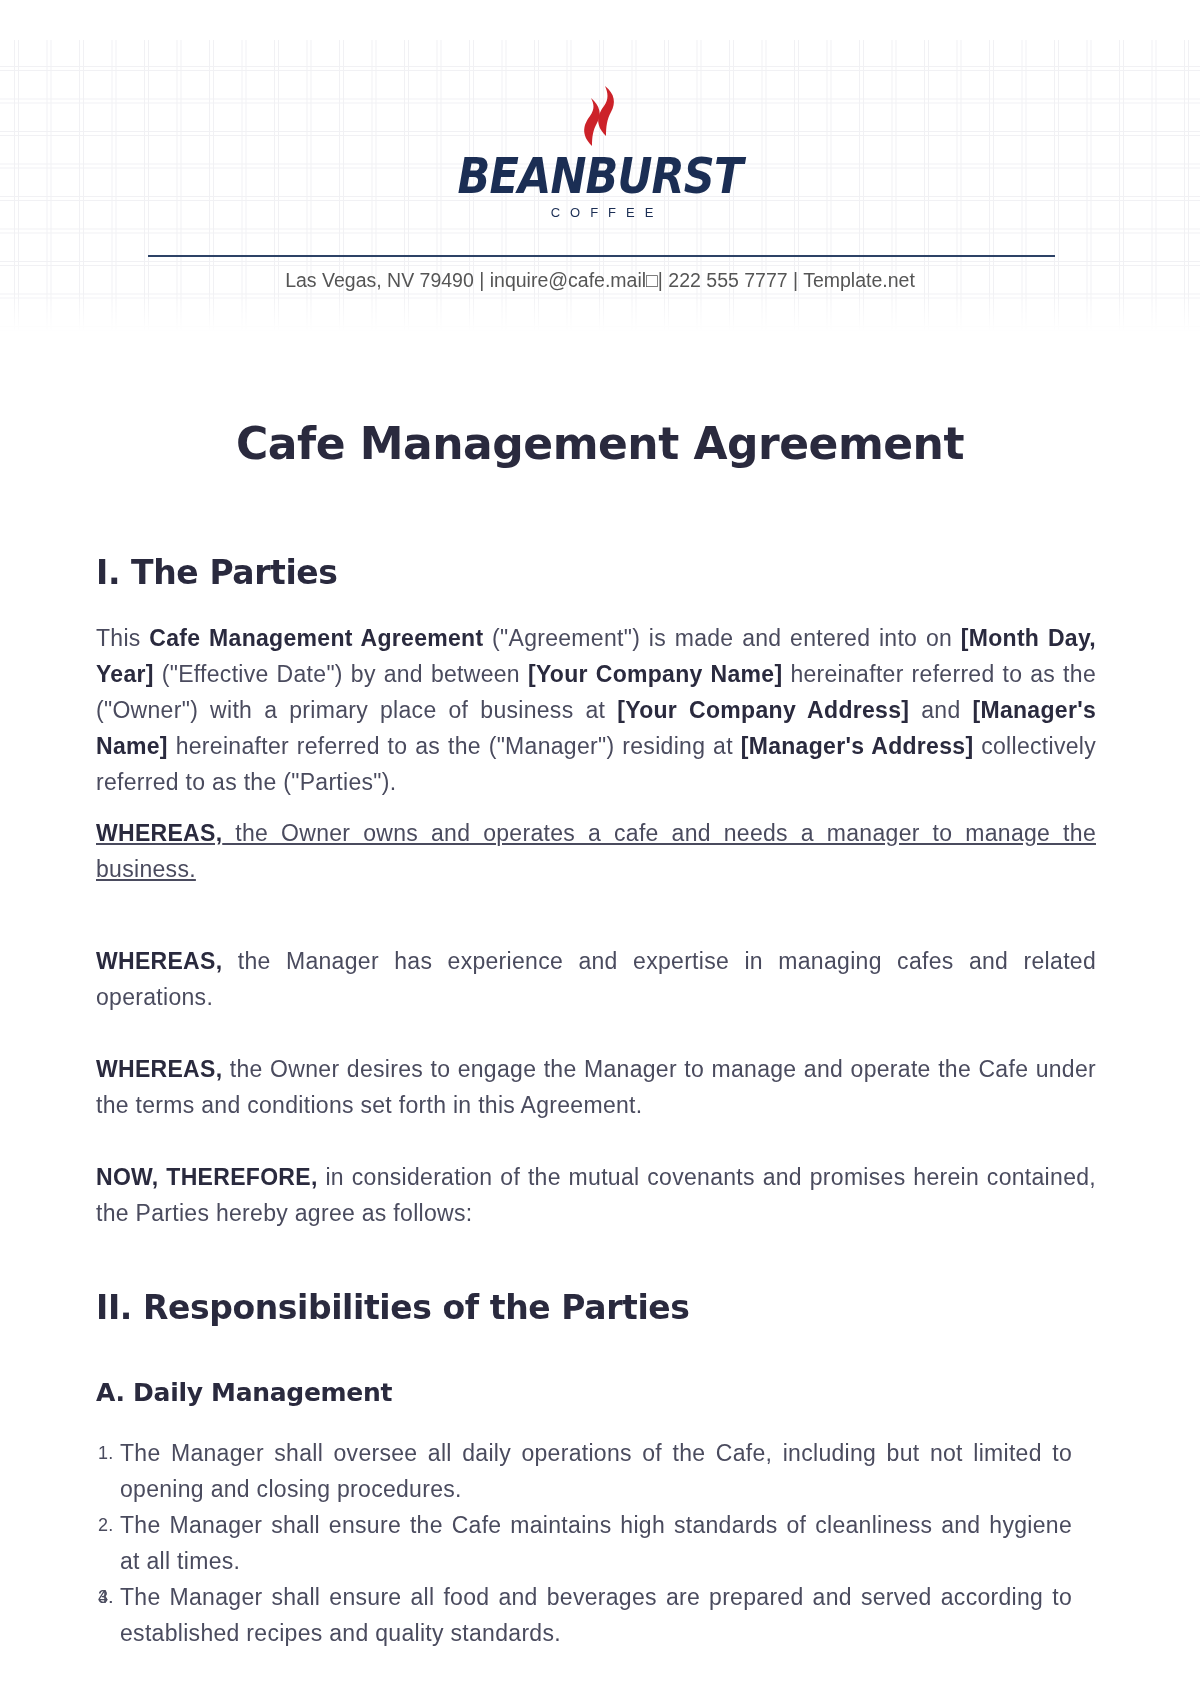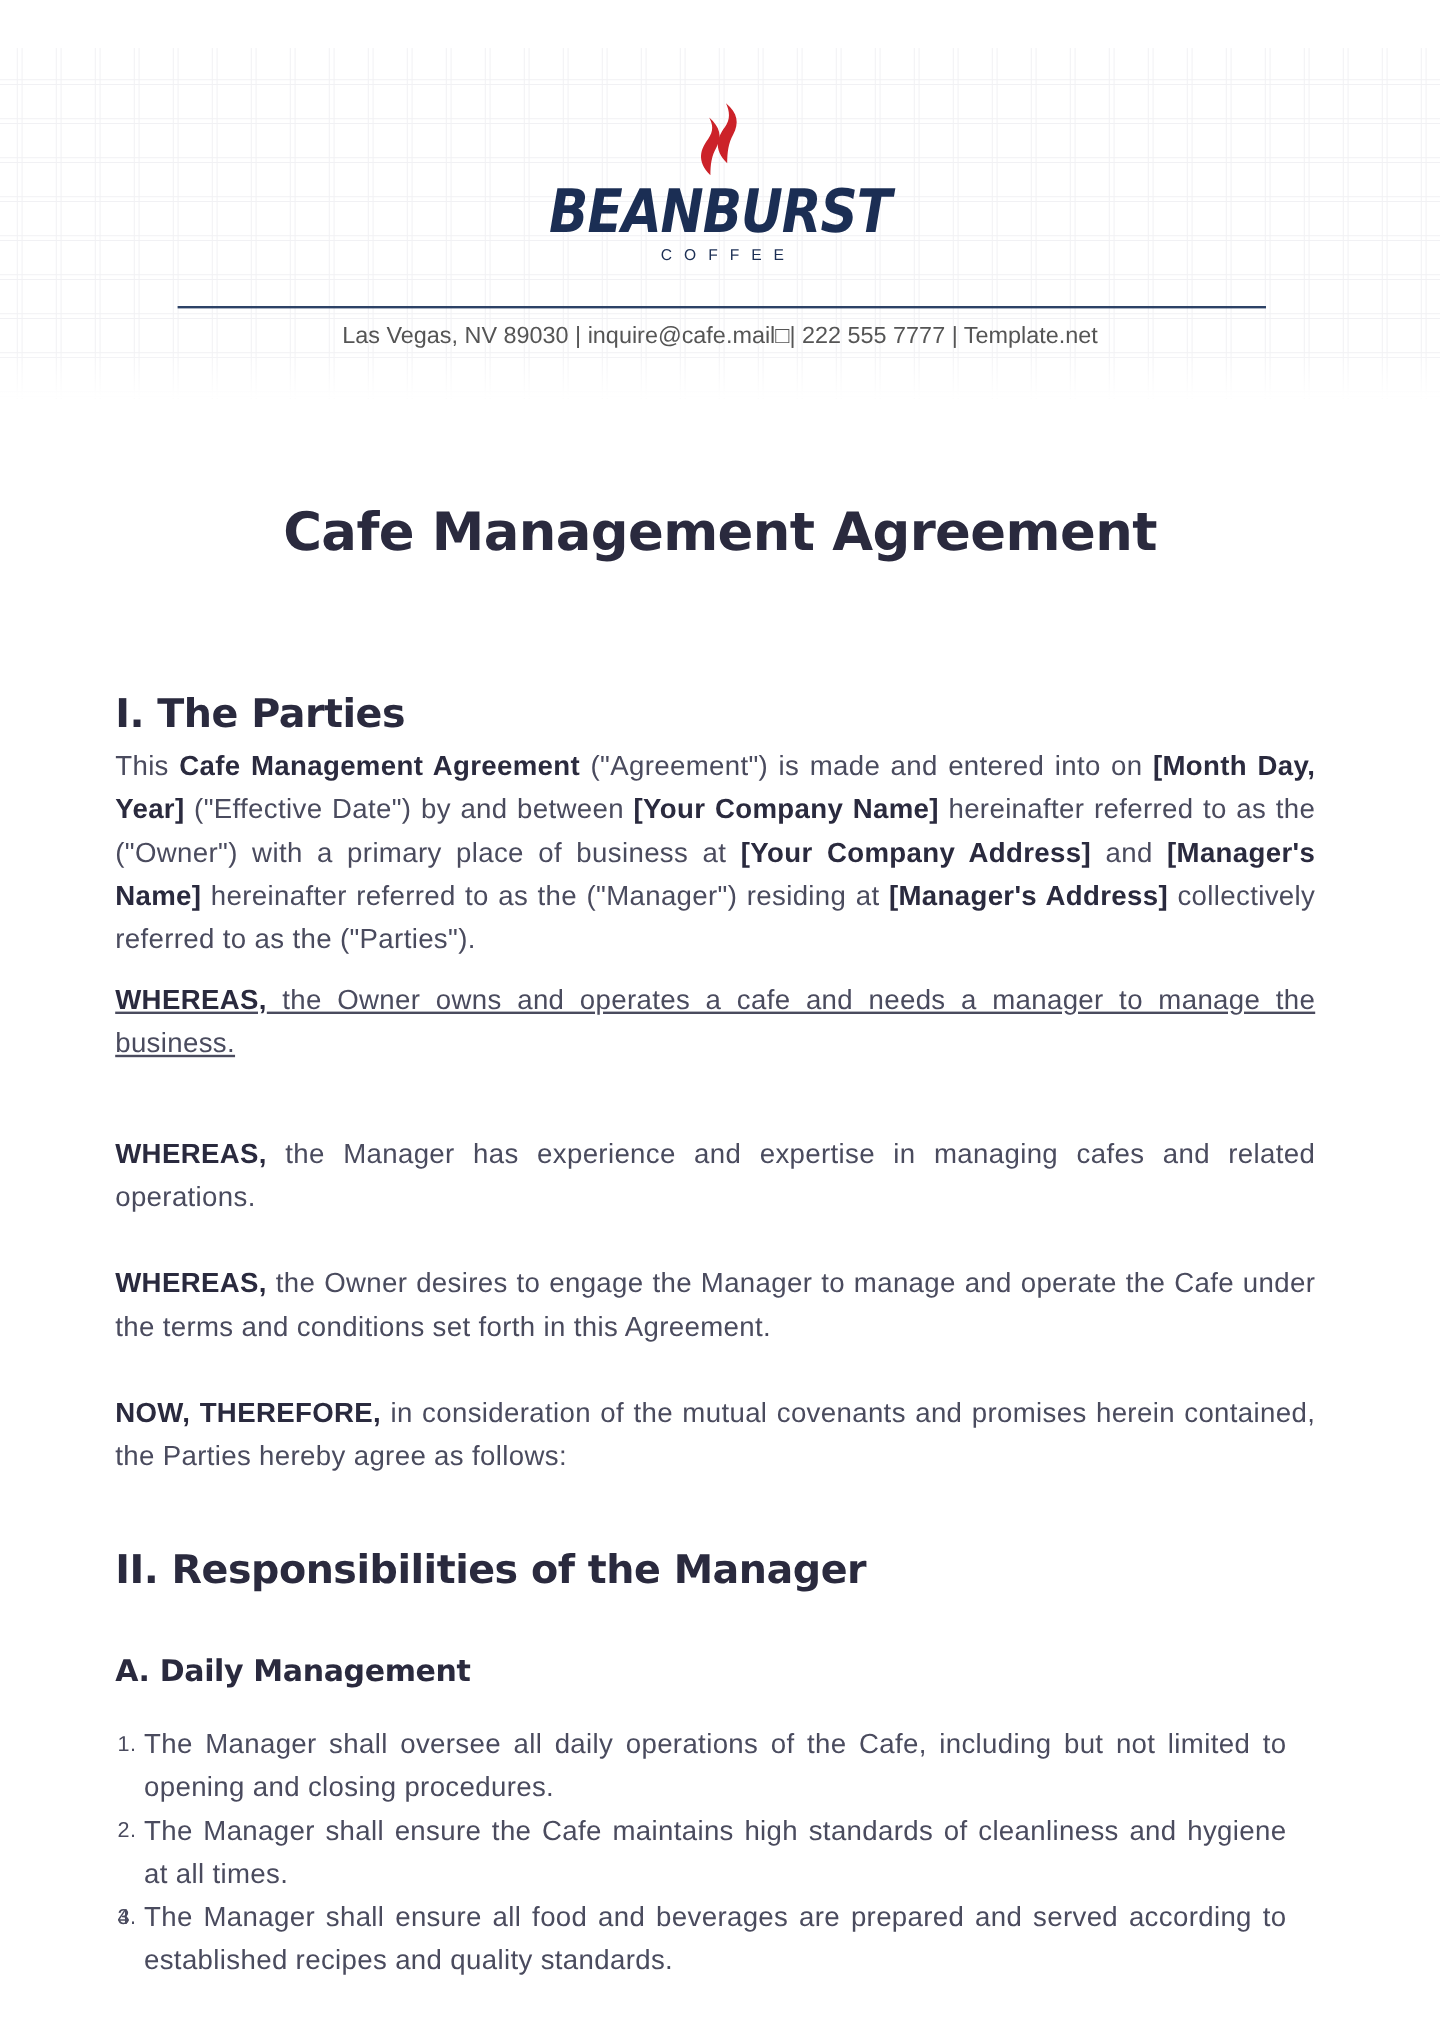--- a/index.html
+++ b/index.html
@@ -161,40 +161,40 @@
 <div class="header">
   <div class="logo">
     <svg class="logo-flame" viewBox="0 0 44 62">
       <path d="M14 62 C 2 50, 6 40, 12 32 C 17 25, 16 20, 13 14 C 22 22, 24 30, 19 39 C 15 46, 14 53, 14 62 Z" fill="#cc2229"></path>
       <path d="M28 52 C 16 40, 20 30, 26 22 C 31 15, 30 9, 27 2 C 37 10, 38 19, 33 28 C 29 35, 28 43, 28 52 Z" fill="#cc2229"></path>
     </svg>
     <span class="logo-word">BEANBURST</span>
     <span class="logo-sub">COFFEE</span>
   </div>
   <div class="header-rule"></div>
-  <div class="contact">Las Vegas, NV 89030 | inquire@cafe.mail□| 222 555 7777 | Template.net</div>
+  <div class="contact">Las Vegas, NV 79490 | inquire@cafe.mail□| 222 555 7777 | Template.net</div>
 </div>
 
 <div class="doc">
 
   <h1 class="doc-title">Cafe Management Agreement</h1>
 
-  <h2 class="abs" style="top:575px;">I. The Parties</h2>
+  <h2 class="abs" style="top:553px;">I. The Parties</h2>
 
   <p class="p abs" style="top:620px;"><span>This </span><b>Cafe Management Agreement</b><span> ("Agreement") is made and entered into on </span><b>[Month Day, Year]</b><span> ("Effective Date") by and between </span><b>[Your Company Name]</b><span> hereinafter referred to as the ("Owner") with a primary place of business at </span><b>[Your Company Address]</b><span> and </span><b>[Manager's Name]</b><span> hereinafter referred to as the ("Manager") residing at </span><b>[Manager's Address]</b><span> collectively referred to as the ("Parties").</span></p>
 
   <p class="p abs" style="top:815px;text-decoration:underline;"><b>WHEREAS,</b><span> the Owner owns and operates a cafe and needs a manager to manage the business.</span></p>
 
   <p class="p abs" style="top:943px;"><b>WHEREAS,</b><span> the Manager has experience and expertise in managing cafes and related operations.</span></p>
 
   <p class="p abs" style="top:1051px;"><b>WHEREAS,</b><span> the Owner desires to engage the Manager to manage and operate the Cafe under the terms and conditions set forth in this Agreement.</span></p>
 
   <p class="p abs" style="top:1159px;"><b>NOW, THEREFORE,</b><span> in consideration of the mutual covenants and promises herein contained, the Parties hereby agree as follows:</span></p>
 
-  <h2 class="abs" style="top:1288px;">II. Responsibilities of the Manager</h2>
+  <h2 class="abs" style="top:1288px;">II. Responsibilities of the Parties</h2>
 
   <h3 class="abs" style="top:1378px;">A. Daily Management</h3>
 
   <ol class="list abs" style="top:1435px;">
     <li><span class="num">1.</span><span>The Manager shall oversee all daily operations of the Cafe, including but not limited to opening and closing procedures.</span></li>
     <li><span class="num">2.</span><span>The Manager shall ensure the Cafe maintains high standards of cleanliness and hygiene at all times.</span></li>
     <li><span class="num">3.</span></li>
     <li><span class="num">4.</span><span>The Manager shall ensure all food and beverages are prepared and served according to established recipes and quality standards.</span></li>
   </ol>
 </div>

